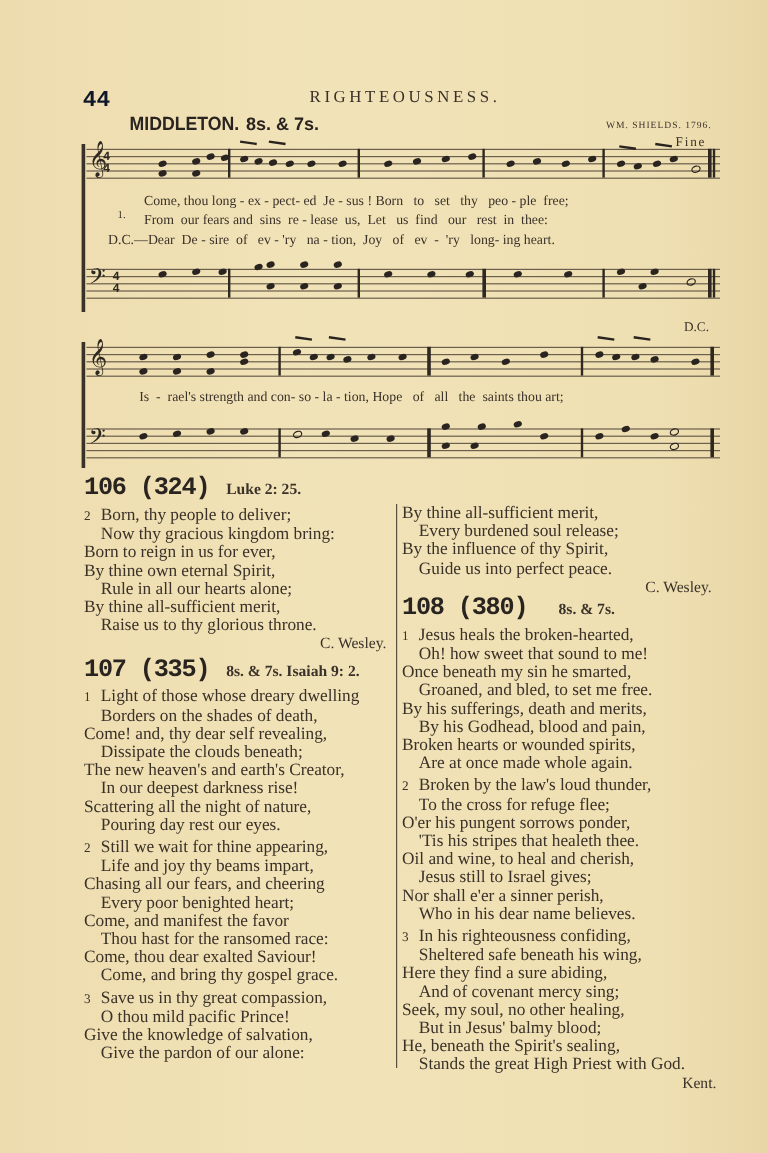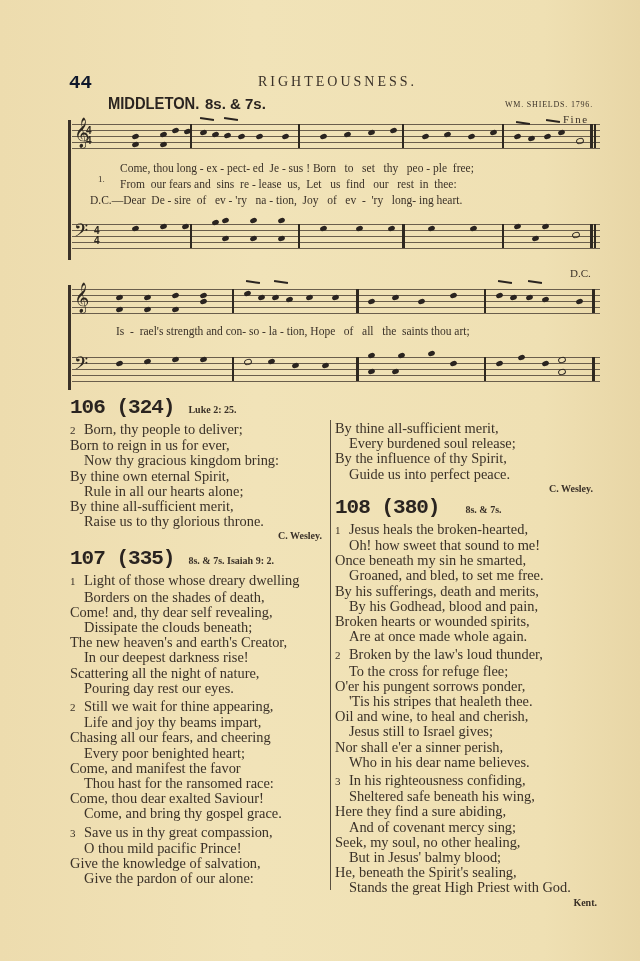--- a/index.html
+++ b/index.html
@@ -34,26 +34,26 @@
 
   .lyric-row { position: absolute; font-size: 11.5px; white-space: pre; color: #3a3128; }
   .verse-num { position: absolute; font-size: 9px; color: #3a3128; }
 
   .col { position: absolute; top: 396px; }
   .col-left { left: 70px; width: 262px; }
   .col-right { left: 335px; width: 270px; }
   .divider { position: absolute; left: 330px; top: 420px; width: 1px; height: 470px; background: #5a5040; }
   .hymn-head { position: relative; height: 26px; }
   .hymn-num { font-family: "Liberation Mono", monospace; font-size: 21px; font-weight: bold; color: #2a2420; letter-spacing: -1px; }
-  .hymn-meta { font-size: 10px; font-weight: bold; color: #3a3128; margin-left: 10px; }
+  .hymn-meta { font-size: 13px; font-weight: bold; color: #3a3128; margin-left: 10px; }
   .line-txt { font-size: 14.4px; line-height: 15.2px; white-space: nowrap; color: #3a3128; }
   .line-txt.ind { padding-left: 14px; }
   .line-txt .vn { display: inline-block; width: 14px; font-size: 11px; }
   .stanza-gap { height: 3px; }
-  .attrib { text-align: right; font-size: 10px; font-weight: bold; line-height: 14px; color: #3a3128; padding-right: 10px; }
+  .attrib { text-align: right; font-size: 13px; font-weight: normal; line-height: 14px; color: #3a3128; padding-right: 10px; }
 </style>
 </head>
 <body>
 
 <div class="header">
   <span class="page-num">44</span>
   <span class="running-title">RIGHTEOUSNESS.</span>
 </div>
 
 <div class="tune-name">MIDDLETON.</div>
@@ -228,22 +228,22 @@
 </div>
 
 <div class="divider"></div>
 
 <div class="col col-left">
   <div class="hymn-head">
     <span class="hymn-num"><span>106</span> <span>(324)</span></span>
     <span class="hymn-meta">Luke 2: 25.</span>
   </div>
   <div class="line-txt"><span class="vn">2</span><span>Born, thy people to deliver;</span></div>
+  <div class="line-txt ind">Now thy gracious kingdom bring:</div>
   <div class="line-txt">Born to reign in us for ever,</div>
-  <div class="line-txt ind">Now thy gracious kingdom bring:</div>
   <div class="line-txt">By thine own eternal Spirit,</div>
   <div class="line-txt ind">Rule in all our hearts alone;</div>
   <div class="line-txt">By thine all-sufficient merit,</div>
   <div class="line-txt ind">Raise us to thy glorious throne.</div>
   <div class="attrib">C. Wesley.</div>
 
   <div class="hymn-head" style="margin-top:4px;">
     <span class="hymn-num"><span>107</span> <span>(335)</span></span>
     <span class="hymn-meta">8s. &amp; 7s.   Isaiah 9: 2.</span>
   </div>

